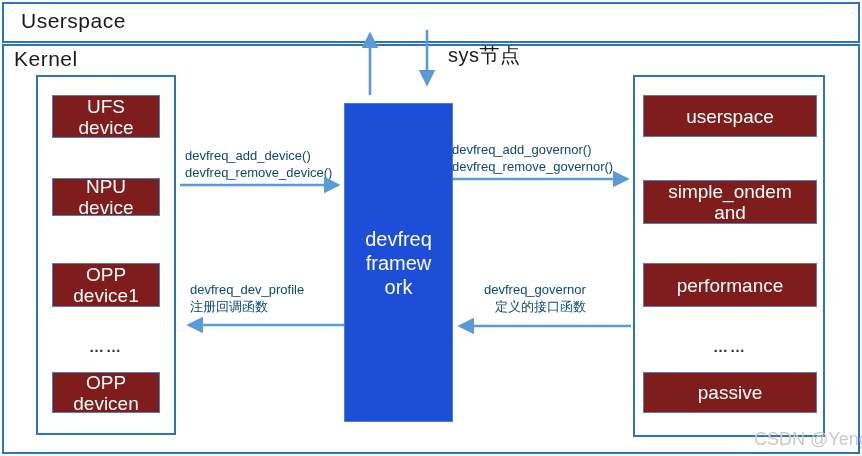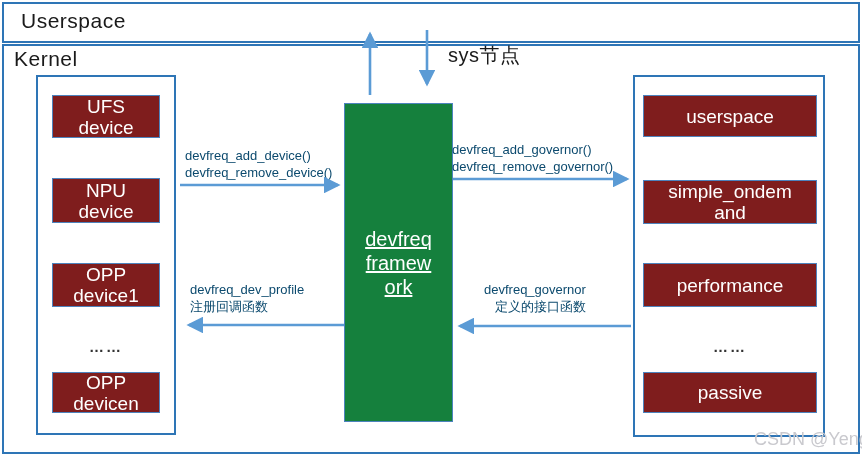--- a/index.html
+++ b/index.html
@@ -36,31 +36,30 @@
     display:flex;
     align-items:center;
     justify-content:center;
     text-align:center;
     font-size:19px;
     line-height:21px;
     white-space:pre-line;
   }
   .centerbox {
     position:absolute;
-    background:#15803d;
+    background:#1d4ed8;
     border:1px solid #4d83bd;
     color:#ffffff;
     display:flex;
     align-items:center;
     justify-content:center;
     text-align:center;
     font-size:20px;
     line-height:24px;
     white-space:pre-line;
-    text-decoration:underline;
   }
   .ellipsis {
     position:absolute;
     font-size:15px;
     font-weight:bold;
     letter-spacing:2px;
     color:#333333;
     text-align:center;
     white-space:nowrap;
   }
@@ -91,21 +90,21 @@
 
 <div class="region" style="left:2px; top:44px; width:858px; height:410px;"></div>
 
 <div class="bigtext" style="left:21px; top:9px;">Userspace</div>
 <div class="bigtext" style="left:14px; top:47px;">Kernel</div>
 <div class="bigtext" style="left:448px; top:42px; font-size:20px;">sys节点</div>
 
 <div class="panel" style="left:36px; top:75px; width:140px; height:360px;"></div>
 <div class="bluebox" style="left:52px; top:95px; width:108px; height:43px;">UFS
 device</div>
-<div class="bluebox" style="left:52px; top:178px; width:108px; height:45px;">NPU
+<div class="bluebox" style="left:52px; top:178px; width:108px; height:38px;">NPU
 device</div>
 <div class="bluebox" style="left:52px; top:263px; width:108px; height:44px;">OPP
 device1</div>
 <div class="ellipsis" style="left:52px; top:338px; width:108px;">……</div>
 <div class="bluebox" style="left:52px; top:372px; width:108px; height:41px;">OPP
 devicen</div>
 
 <div class="centerbox" style="left:344px; top:103px; width:109px; height:319px;">devfreq
 framew
 ork</div>

